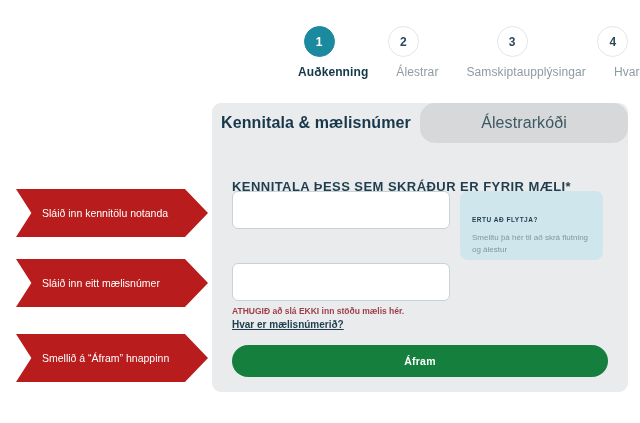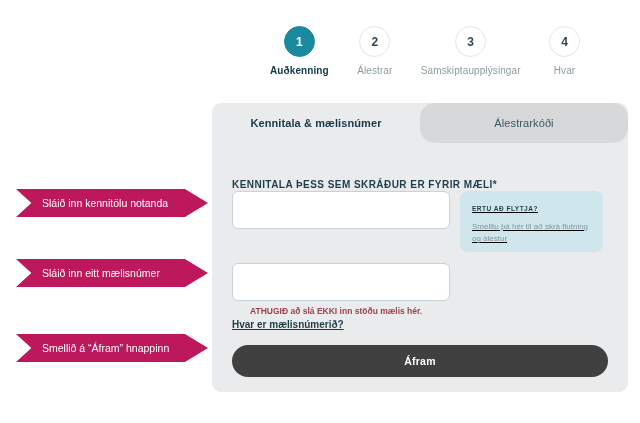--- a/index.html
+++ b/index.html
@@ -21,89 +21,89 @@
   .step-circle {
     width: 31px; height: 31px; border-radius: 50%;
     display: flex; align-items: center; justify-content: center;
     font-size: 12px; font-weight: bold;
     background: #ffffff; border: 1px solid #e3e6e7; color: #2f4858;
   }
   .step.active .step-circle {
     background: #1b8a9e; border-color: #1b8a9e; color: #ffffff;
   }
   .step-label {
-    margin-top: 8px; font-size: 10px; color: #8e9ba1;
-    white-space: nowrap; letter-spacing: .1px;
+    margin-top: 8px; font-size: 12px; color: #8e9ba1;
+    white-space: nowrap; letter-spacing: .1px; margin-left: 28px;
   }
   .step.active .step-label { color: #113847; font-weight: bold; }
 
   
   .card {
     position: absolute; left: 212px; top: 103px;
     width: 416px; height: 289px;
     background: #e9ebec; border-radius: 9px;
   }
   .tabs { position: absolute; left: 0; top: 0; width: 100%; height: 40px; display: flex; }
   .tab {
     flex: 1; display: flex; align-items: center; justify-content: center;
-    font-size: 11px; color: #17384a; font-weight: bold; letter-spacing: .1px;
+    font-size: 16px; color: #17384a; font-weight: bold; letter-spacing: .1px;
   }
   .tab.inactive {
     background: #d6d8d9; color: #3d5864;
     border-top-right-radius: 9px; font-weight: normal; border-radius: 15px;
   }
 
   .card-body { position: absolute; left: 0; top: 40px; right: 0; bottom: 0; }
 
   .field-label {
-    position: absolute; font-size: 10px; font-weight: bold;
+    position: absolute; font-size: 13px; font-weight: bold;
     color: #1f3d4d; letter-spacing: .45px;
   }
   .text-input {
     position: absolute; background: #ffffff;
     border: 1px solid #c9d2d6; border-radius: 6px;
     font-size: 11px; color: #1f3d4d; padding: 0 10px;
     font-family: "Liberation Sans", sans-serif; outline: none;
   }
 
   .warn-text {
     position: absolute; font-size: 8.5px; font-weight: bold; color: #9e3f4b;
   }
   .help-link {
     position: absolute; font-size: 10px; font-weight: bold; color: #1f3d4d;
     text-decoration: underline; cursor: pointer;
   }
 
   .info-box {
     position: absolute; left: 248px; top: 48px;
-    width: 143px; height: 61px;
-    background: #cfe7ec; border-radius: 8px; padding: 14px 12px; text-decoration: underline;
+    width: 143px; height: 69px;
+    background: #cfe7ec; border-radius: 8px; padding: 25px 12px;
   }
   .info-title {
     font-size: 6.5px; font-weight: bold; color: #1f3d4d; letter-spacing: .5px;
   }
   .info-body {
     margin-top: 9px; font-size: 8px; color: #7d98a2; line-height: 1.55;
   }
 
   .submit-btn {
     position: absolute; left: 20px; top: 202px;
     width: 376px; height: 32px;
-    background: #404040; border: none; border-radius: 16px;
+    background: #15803d; border: none; border-radius: 16px;
     color: #ffffff; font-size: 10.5px; font-weight: bold;
     font-family: "Liberation Sans", sans-serif; cursor: pointer;
     letter-spacing: .2px;
   }
 
   
   .callout {
-    position: absolute; height: 28px; color: #ffffff;
+    position: absolute; height: 48px; color: #ffffff;
     font-size: 10.5px; display: flex; align-items: center;
     padding-left: 26px;
-    background: #be185d;
+    background: #b91c1c;
     clip-path: polygon(0 0, 88% 0, 100% 50%, 88% 100%, 0 100%, 8% 50%);
   }
 </style>
 </head>
 <body>
 
 <div id="root">
 
   <div class="stepper">
     <div class="step active">
@@ -131,21 +131,21 @@
       <div class="tab inactive">Álestrarkóði</div>
     </div>
 
     <div class="card-body">
 
       <div class="field-label" style="left:20px; top:36px;">KENNITALA ÞESS SEM SKRÁÐUR ER FYRIR MÆLI*</div>
       <input class="text-input" style="left: 20px; top: 48px; width: 218px; height: 38px;" placeholder="">
 
       <input class="text-input" style="left: 20px; top: 120px; width: 218px; height: 38px;" placeholder="">
 
-      <div class="warn-text" style="left:20px; top:163px;margin-left:18px;">ATHUGIÐ að slá EKKI inn stöðu mælis hér.</div>
+      <div class="warn-text" style="left:20px; top:163px;">ATHUGIÐ að slá EKKI inn stöðu mælis hér.</div>
       <div class="help-link" style="left:20px; top:176px;">Hvar er mælisnúmerið?</div>
 
       <div class="info-box">
         <div class="info-title">ERTU AÐ FLYTJA?</div>
         <div class="info-body">Smelltu þá hér til að skrá flutning og álestur</div>
       </div>
 
       <button class="submit-btn">Áfram</button>
     </div>
   </div>

